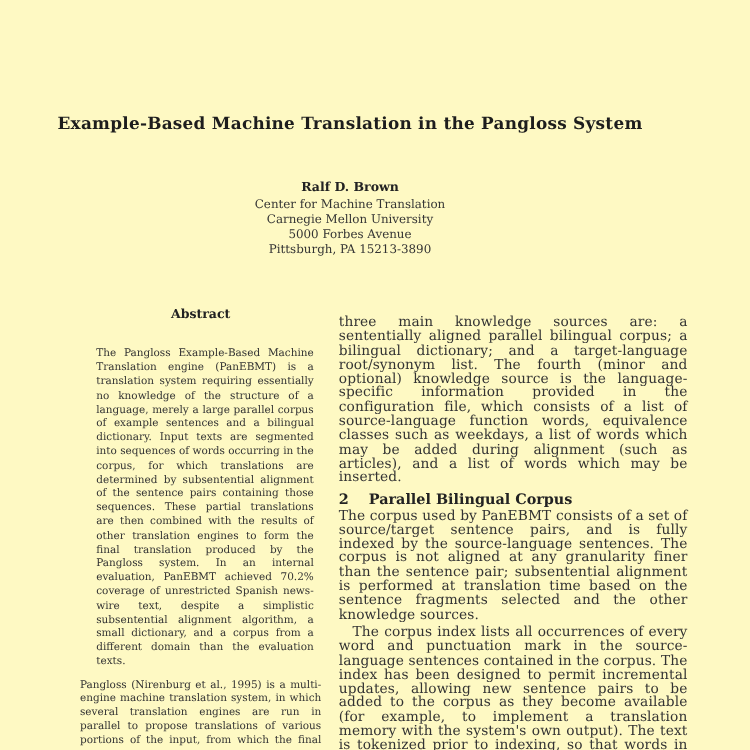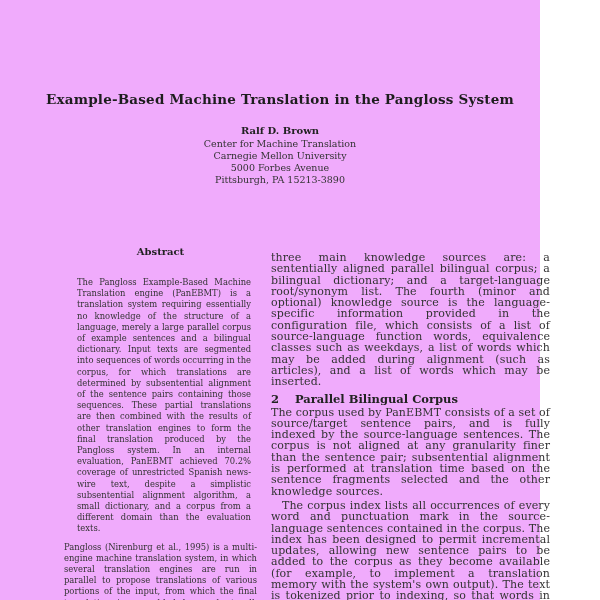--- a/index.html
+++ b/index.html
@@ -1,30 +1,30 @@
 <!DOCTYPE html>
 <html lang="en"><head>
 <meta charset="utf-8">
 <style>
   html,body{margin:0;padding:0;}
   body{
     width:600px;height:600px;background:#ffffff;overflow:hidden;
     font-family:"DejaVu Serif","Liberation Serif",serif;
   }
   .page{
-    position:relative;width:540px;height:600px;background:#f0abfc;
+    position:relative;width:600px;height:600px;background:#fef9c3;
     color:#2b2b2b;filter:blur(0.3px);
   }
   .title{
     position:absolute;top:91px;left:20px;width:520px;
     text-align:center;font-size:13.5px;font-weight:bold;color:#1d1d1d;
     letter-spacing:0.2px;line-height:17px;
   }
   .authors{
-    position:absolute;top:124px;left:20px;width:520px;text-align:center;
+    position:absolute;top:144px;left:20px;width:520px;text-align:center;
   }
   .author-name{font-size:10px;font-weight:bold;color:#222;line-height:14px;}
   .affil{font-size:9.5px;line-height:12px;color:#333;}
   .email{font-family:"DejaVu Sans Mono","Liberation Mono",monospace;font-size:8.5px;line-height:12px;color:#333;}
   .col{position:absolute;text-align:justify;hyphens:auto;-webkit-hyphens:auto;}
   .col-left{left:64px;top:246px;width:193px;}
   .col-right{left:271px;top:252px;width:279px;}
   .abstract-heading{
     text-align:center;font-weight:bold;font-size:10px;color:#222;
     margin:0 0 20px 0;

